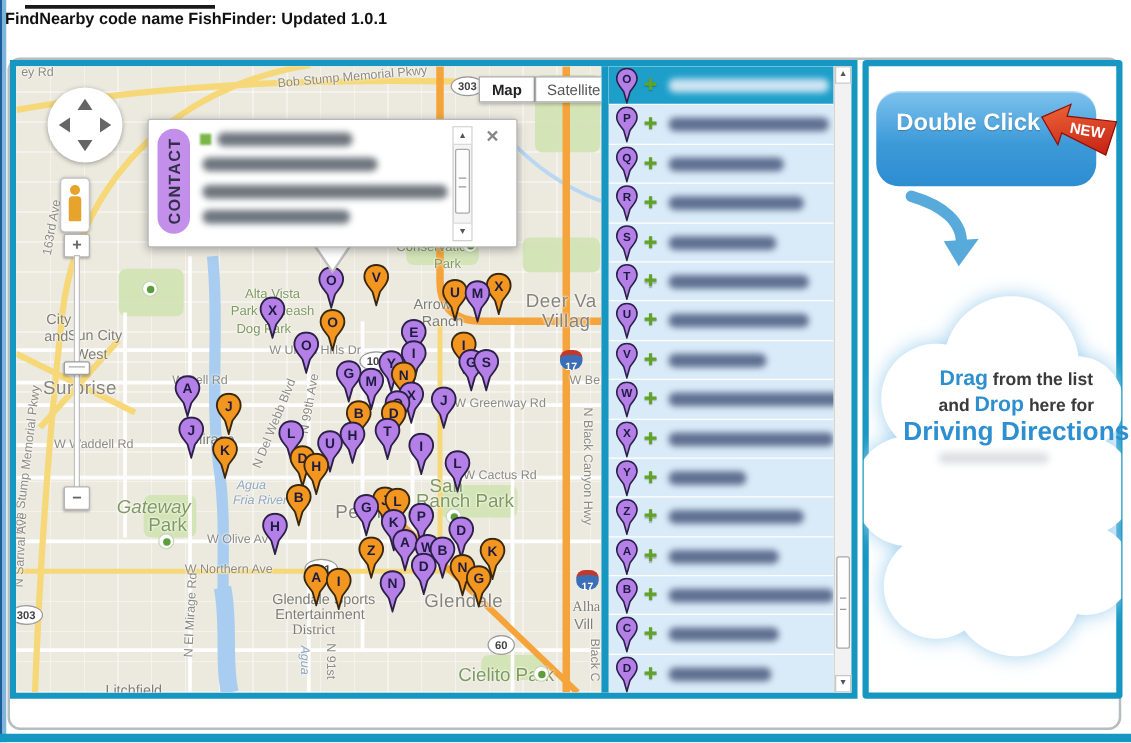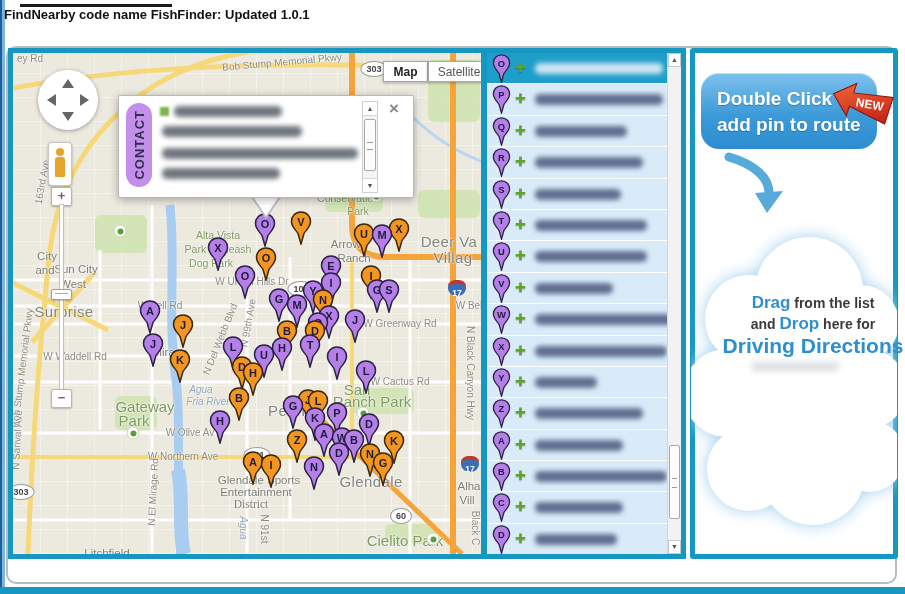--- a/index.html
+++ b/index.html
@@ -208,32 +208,32 @@
           <div class="ml ml-city" style="left: 51px; top: 258px;">Surprise</div>
           <div class="ml ml-road" style="left: 387px; top: 270px;">W Greenway Rd</div>
           <div class="ml ml-city2" style="left: 157px; top: 299px;">Mirage</div>
           <div class="ml ml-road" style="left: 62px; top: 303px;">W Waddell Rd</div>
           <div class="ml ml-road" style="left: 29px; top: 129px; transform: translate(-50%, -50%) rotate(-80deg);">163rd Ave</div>
           <div class="ml ml-road" style="left: 235px; top: 270px; transform: translate(-50%, -50%) rotate(-80deg);">N 99th Ave</div>
           <div class="ml ml-road" style="left: 207px; top: 286px; transform: translate(-50%, -50%) rotate(-68deg);">N Del Webb Blvd</div>
           <div class="ml ml-road" style="left: 387px; top: 328px;">W Cactus Rd</div>
           <div class="ml ml-water" style="left: 188px; top: 336px;">Agua</div>
           <div class="ml ml-water" style="left: 195px; top: 348px;">Fria River</div>
-          <div class="ml ml-park2" style="left: 132px; top: 353px;">Gateway</div>
+          <div class="ml ml-park2" style="left: 110px; top: 353px; font-style: italic;">Gateway</div>
           <div class="ml ml-park2" style="left: 121px; top: 367px;">Park</div>
           <div class="ml ml-park2" style="left: 344px; top: 336px;">Sah</div>
           <div class="ml ml-park2" style="left: 359px; top: 348px;">Ranch Park</div>
           <div class="ml ml-road" style="left: 177px; top: 379px;">W Olive Av</div>
           <div class="ml ml-city" style="left: 278px; top: 357px;">Peoria</div>
           <div class="ml ml-road" style="left: 170px; top: 403px;">W Northern Ave</div>
           <div class="ml ml-city" style="left: 358px; top: 428px;">Glendale</div>
           <div class="ml ml-city2" style="left: 246px; top: 427px;">Glendale Sports</div>
           <div class="ml ml-city2" style="left: 243px; top: 439px;">Entertainment</div>
           <div class="ml ml-city2" style="left: 238px; top: 451px; font-family: Liberation Serif, serif;">District</div>
-          <div class="ml ml-city2" style="left: 456px; top: 433px;">Alha</div>
+          <div class="ml ml-city2" style="left: 456px; top: 433px; font-family: Liberation Serif, serif;">Alha</div>
           <div class="ml ml-city2" style="left: 454px; top: 447px;">Vill</div>
           <div class="ml ml-road" style="left: 457px; top: 320px; transform: translate(-50%, -50%) rotate(90deg);">N Black Canyon Hwy</div>
           <div class="ml ml-road" style="left: 462px; top: 475px; transform: translate(-50%, -50%) rotate(90deg);">Black C</div>
           <div class="ml ml-road" style="left: 251px; top: 476px; transform: translate(-50%, -50%) rotate(90deg);">N 91st</div>
           <div class="ml ml-water" style="left: 230px; top: 475px; transform: translate(-50%, -50%) rotate(90deg);">Agua</div>
           <div class="ml ml-park2" style="left: 392px; top: 487px;">Cielito Park</div>
           <div class="ml ml-city2" style="left: 94px; top: 500px;">Litchfield</div>
           <div class="ml ml-road" style="left: 4px; top: 387px; transform: translate(-50%, -50%) rotate(-87deg);">N Sarival Ave</div>
           <div class="ml ml-road" style="left: 140px; top: 439px; transform: translate(-50%, -50%) rotate(-87deg);">N El Mirage Rd</div>
         </div>
@@ -643,21 +643,20 @@
       <div class="lsbtn" style="top:0;">▲</div>
       <div class="lsthumb"></div>
       <div class="lsbtn" style="bottom:0;top:auto;">▼</div>
     </div>
   </div>
 
   <div class="abs rpanel">
     <div class="banner">
       <div class="btxt">
         <div>Double Click to</div>
-        <div>add pin to route</div>
       </div>
     </div>
 
     <div class="newarrow">
       <svg width="64" height="60" viewBox="0 0 64 60">
         <defs>
           <linearGradient id="rg" x1="0" y1="0" x2="1" y2="1">
             <stop offset="0" stop-color="#f26b3a"></stop>
               <stop offset="1" stop-color="#c21d12"></stop>
           </linearGradient>

